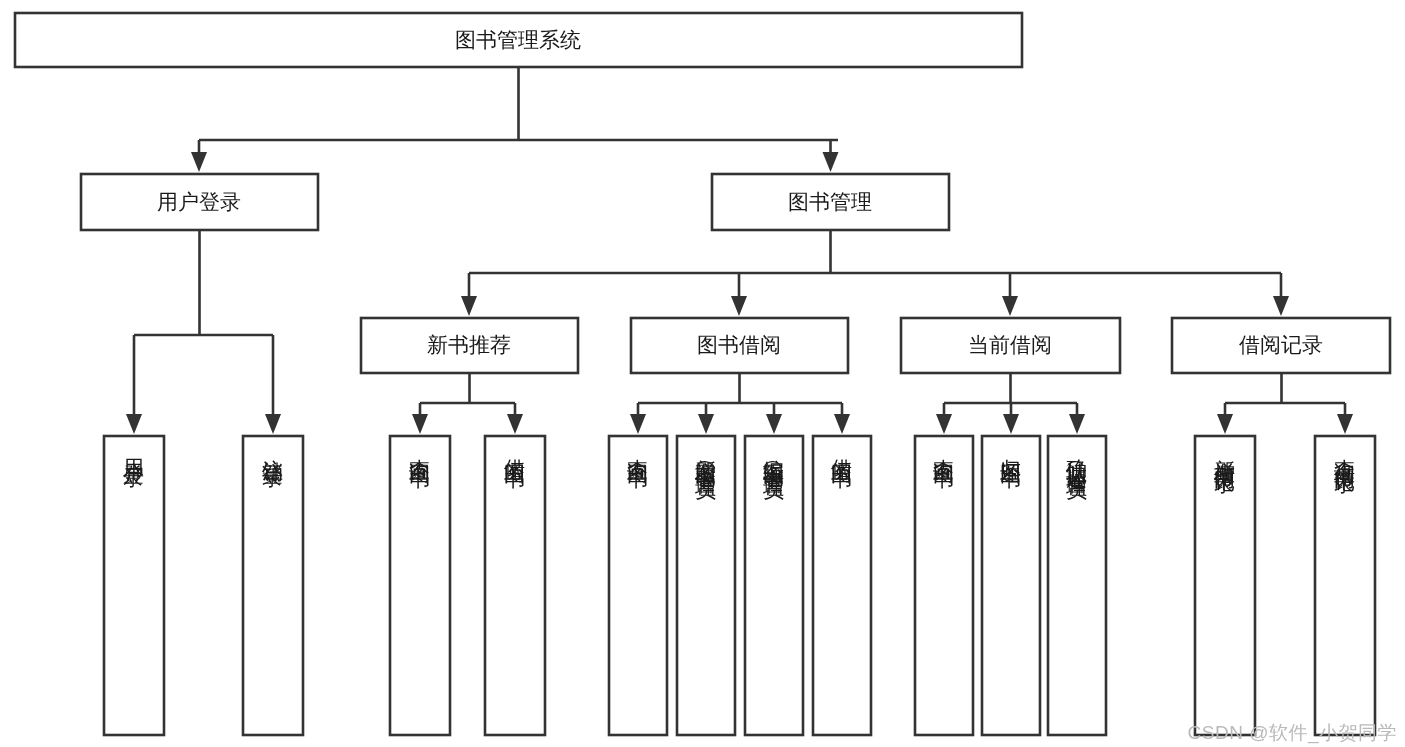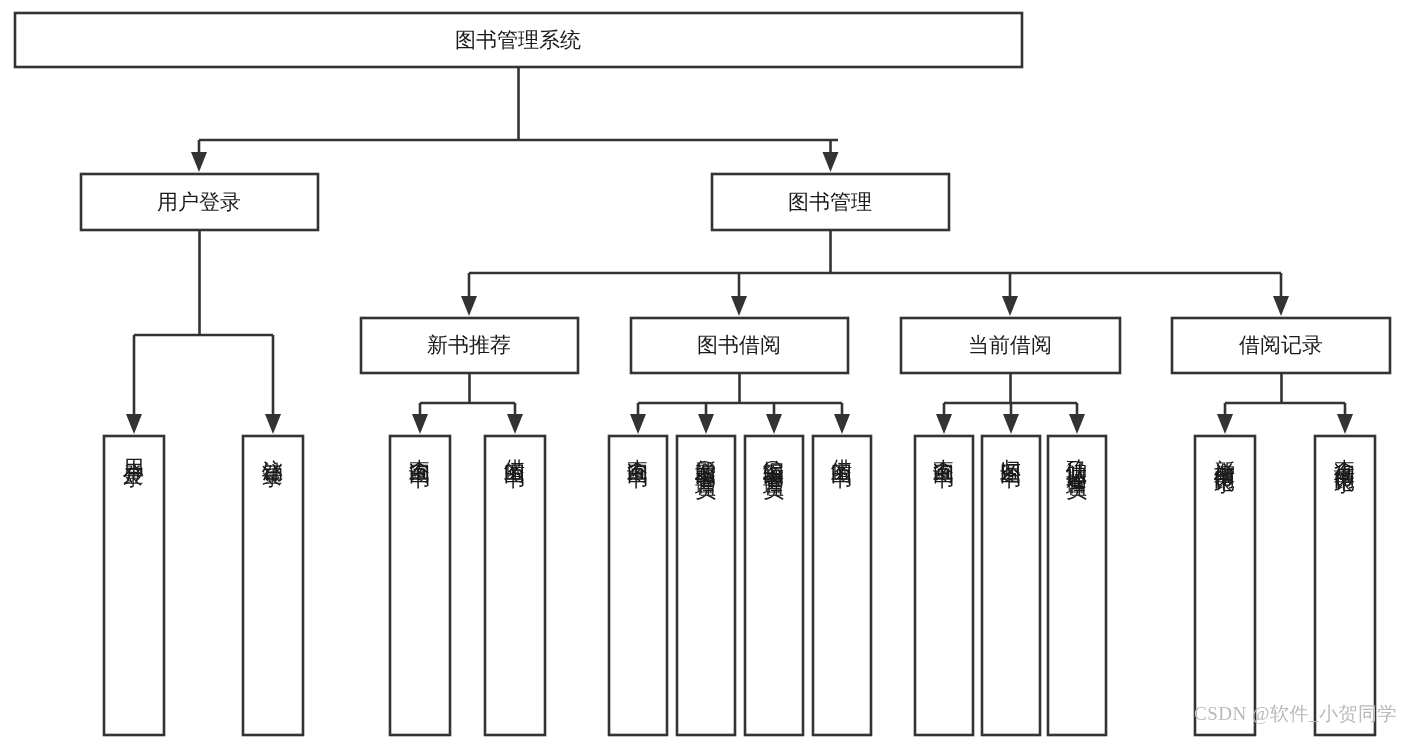--- a/index.html
+++ b/index.html
@@ -56,22 +56,22 @@
     font-size: 21px;
     line-height: 1;
     letter-spacing: 3px;
     color: #1a1a1a;
     white-space: nowrap;
     padding-top: 6px;
   }
   .watermark {
     position: absolute;
     right: 8px;
-    bottom: 20px;
-    font-family: Liberation Serif, serif;
+    bottom: 1px;
+    font-family: Liberation Sans, sans-serif;
     font-size: 19px;
     color: #b9b9b9;
     letter-spacing: 0.5px;
     pointer-events: none;
     user-select: none;
   }
 </style>
 </head>
 <body>
 

